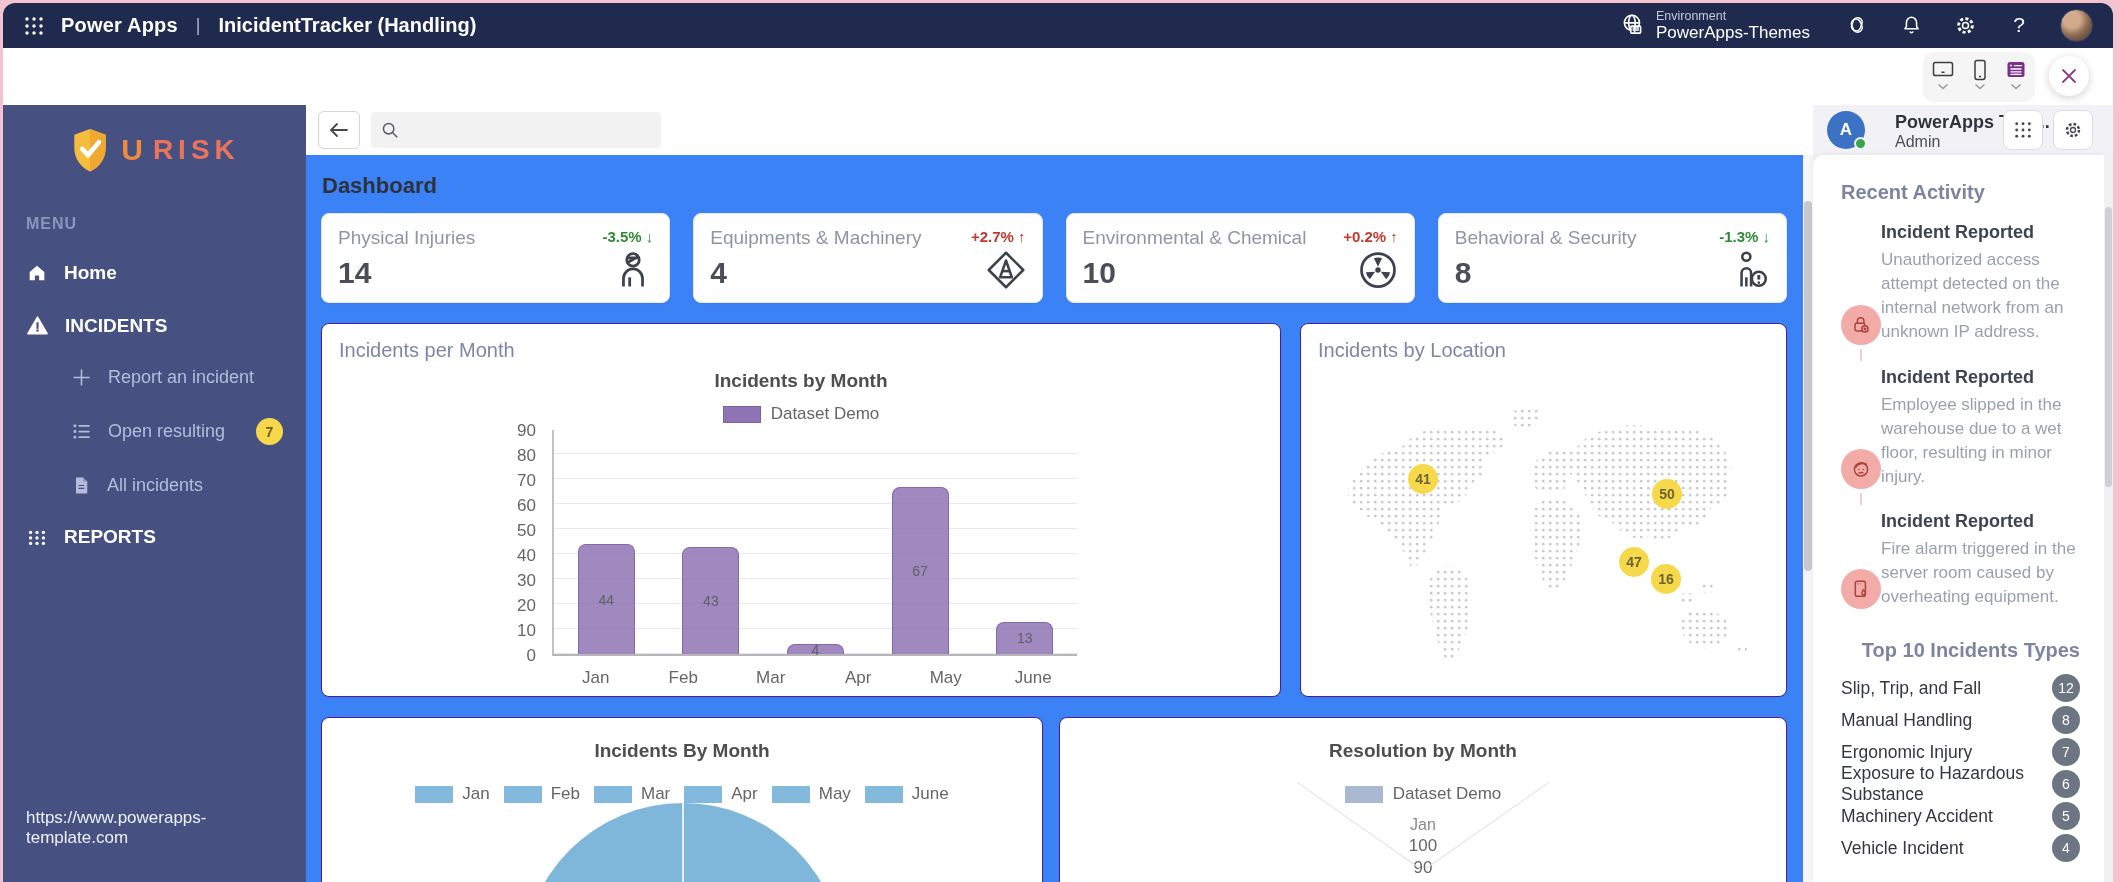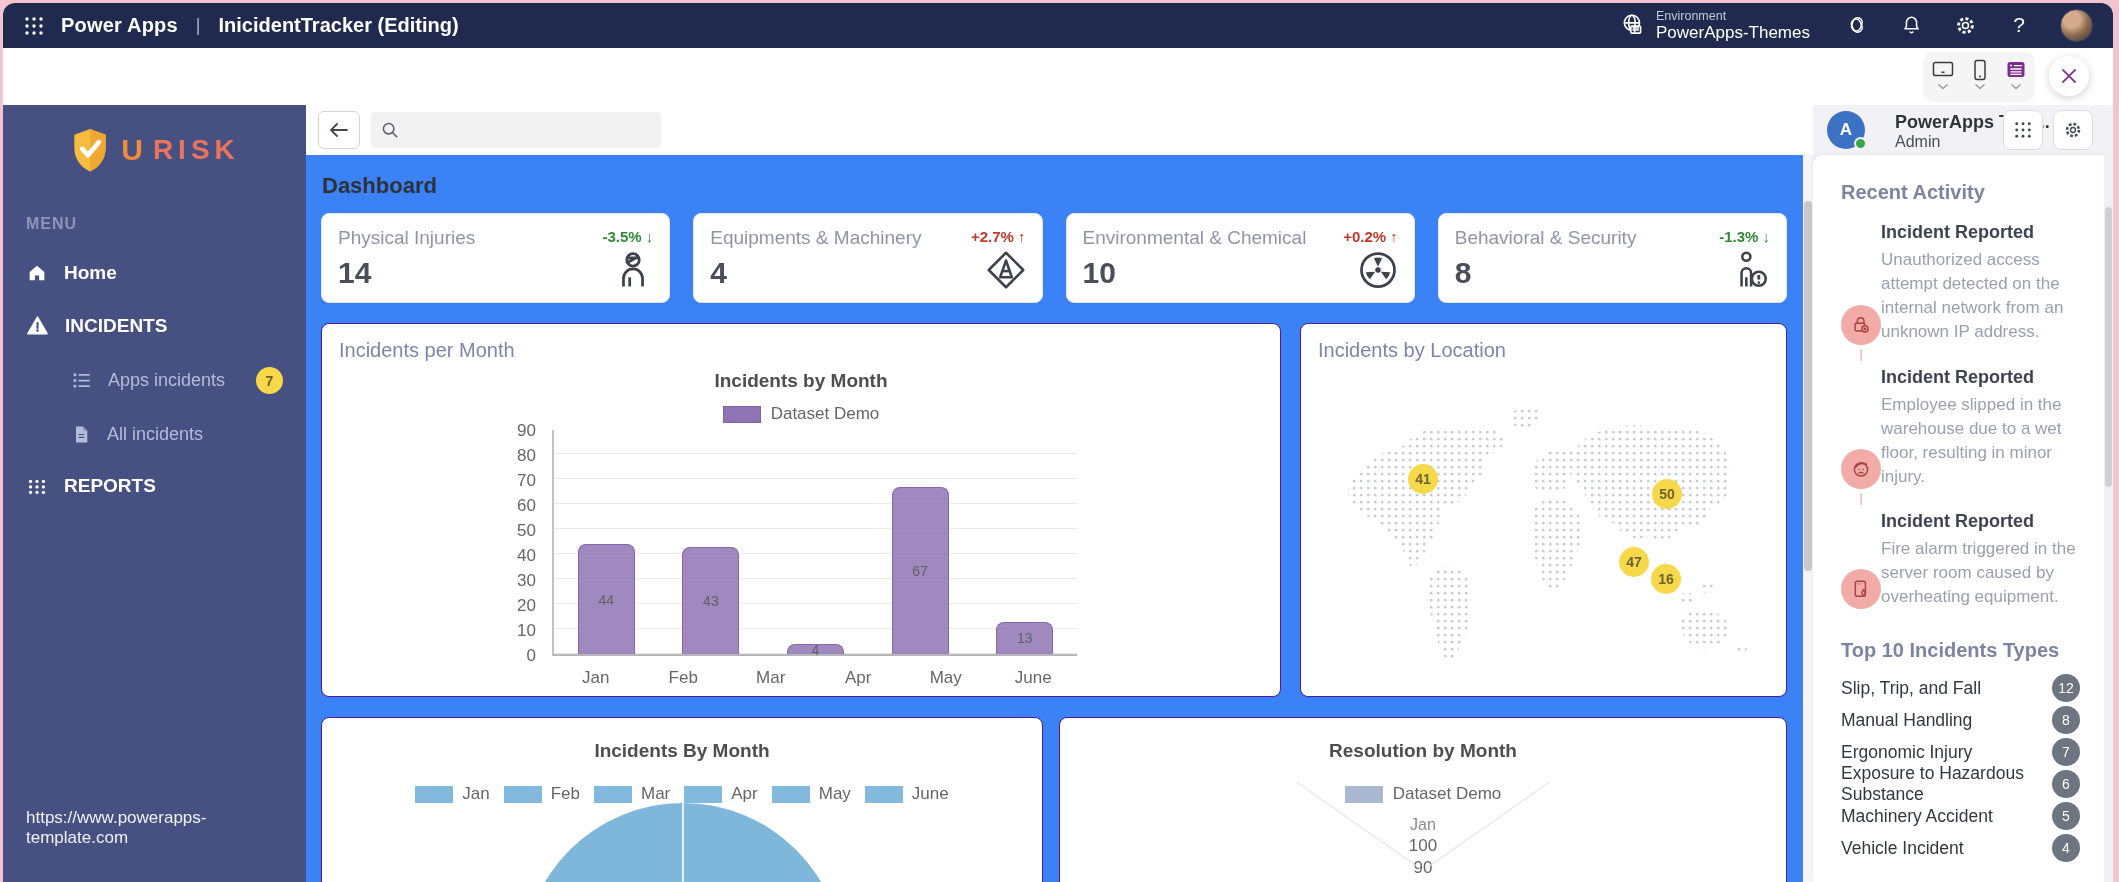--- a/index.html
+++ b/index.html
@@ -185,21 +185,21 @@
   .act-icon-col { position:relative; width:40px; flex:0 0 40px; }
   .act-icon {
     width:40px; height:40px; border-radius:50%; background:#f2aba6;
     display:flex; align-items:center; justify-content:center;
   }
   .activity-item:not(:last-child) .act-icon-col::after {
     content:''; position:absolute; left:19px; top:44px; bottom:-16px; width:2px; background:#eecfcd;
   }
   .act-title { font-size:18px; font-weight:700; color:#3d4352; margin-top:2px; }
   .act-desc { font-size:17px; color:#9aa0ac; line-height:1.42; margin-top:5px; max-width:246px; }
-  .top-incidents-title { margin-top:10px; }
+  .top-incidents-title { margin-top:10px;text-align:right; }
   .ti-list { margin-top:10px; }
   .ti-row { display:flex; align-items:center; justify-content:space-between; height:32px; }
   .ti-label { font-size:17.5px; color:#33373f; }
   .ti-badge {
     width:28px; height:28px; border-radius:50%; background:#6d7482; color:#fff;
     font-size:14px; display:flex; align-items:center; justify-content:center; flex:0 0 28px;
   }
   .rp-scrollbar { position:absolute; right:0; top:50px; bottom:0; width:9px; background:#f1f1f4; }
   .rp-scrollbar .thumb { position:absolute; left:1px; top:52px; width:7px; height:280px; border-radius:4px; background:#cfcfd4; }
 
@@ -221,21 +221,21 @@
             <circle cx="10" cy="10" r="1.7"></circle>
             <circle cx="17" cy="10" r="1.7"></circle>
           <circle cx="3" cy="17" r="1.7"></circle>
             <circle cx="10" cy="17" r="1.7"></circle>
             <circle cx="17" cy="17" r="1.7"></circle>
         </g>
       </svg>
     </span>
     <span class="topbar-title">Power Apps</span>
     <span class="topbar-sep">|</span>
-    <span class="topbar-doc">InicidentTracker (Editing)</span>
+    <span class="topbar-doc">InicidentTracker (Handling)</span>
 
     <div class="topbar-right">
       <div class="env">
         <span>
           <svg width="26" height="26" viewBox="0 0 24 24" fill="none" stroke="#fff" stroke-width="1.5">
             <circle cx="11" cy="10" r="7"></circle>
             <ellipse cx="11" cy="10" rx="3" ry="7"></ellipse>
             <path d="M4.3 10 h13.4"></path>
             <rect x="10" y="13" width="9" height="6.5" rx="0.8" fill="#1f2a4e"></rect>
             <path d="M11.5 14.8h6 M11.5 16.6h6 M13.5 13.2v6"></path>
@@ -327,27 +327,33 @@
       </div>
       <div class="nav-item top">
         <svg width="23" height="23" viewBox="0 0 24 24">
           <path d="M12 3.2 L22 20.5 H2 Z" fill="#fff" stroke="#fff" stroke-width="1.6" stroke-linejoin="round"></path>
           <path d="M12 9.5 v5" stroke="#475181" stroke-width="2.2" stroke-linecap="round"></path>
           <circle cx="12" cy="17.3" r="1.3" fill="#475181"></circle>
         </svg>
         <span>INCIDENTS</span>
       </div>
       <div class="nav-item sub">
+        <svg width="21" height="21" viewBox="0 0 24 24" stroke="#b4bcdc" stroke-width="1.8" stroke-linecap="round">
+          <path d="M12 3.5 v17 M3.5 12 h17"></path>
+        </svg>
+        <span>Report an incident</span>
+      </div>
+      <div class="nav-item sub">
         <svg width="21" height="21" viewBox="0 0 24 24" stroke="#b4bcdc" stroke-width="2" stroke-linecap="round">
           <path d="M9.5 5.5 h11 M9.5 12 h11 M9.5 18.5 h11"></path>
           <rect x="3" y="4" width="3" height="3" fill="#b4bcdc" stroke="none"></rect>
           <rect x="3" y="10.5" width="3" height="3" fill="#b4bcdc" stroke="none"></rect>
           <rect x="3" y="17" width="3" height="3" fill="#b4bcdc" stroke="none"></rect>
         </svg>
-        <span>Apps incidents</span>
+        <span>Open resulting</span>
         <span class="nav-badge">7</span>
       </div>
       <div class="nav-item sub">
         <svg width="20" height="21" viewBox="0 0 24 24">
           <path d="M6 2.5 H14.5 L19.5 7.5 V21.5 H6 Z" fill="#b4bcdc"></path>
           <path d="M14.5 2.5 V7.5 H19.5" fill="#8d96bc"></path>
           <path d="M9 12 h7 M9 15.5 h7" stroke="#475181" stroke-width="1.4"></path>
         </svg>
         <span>All incidents</span>
       </div>

